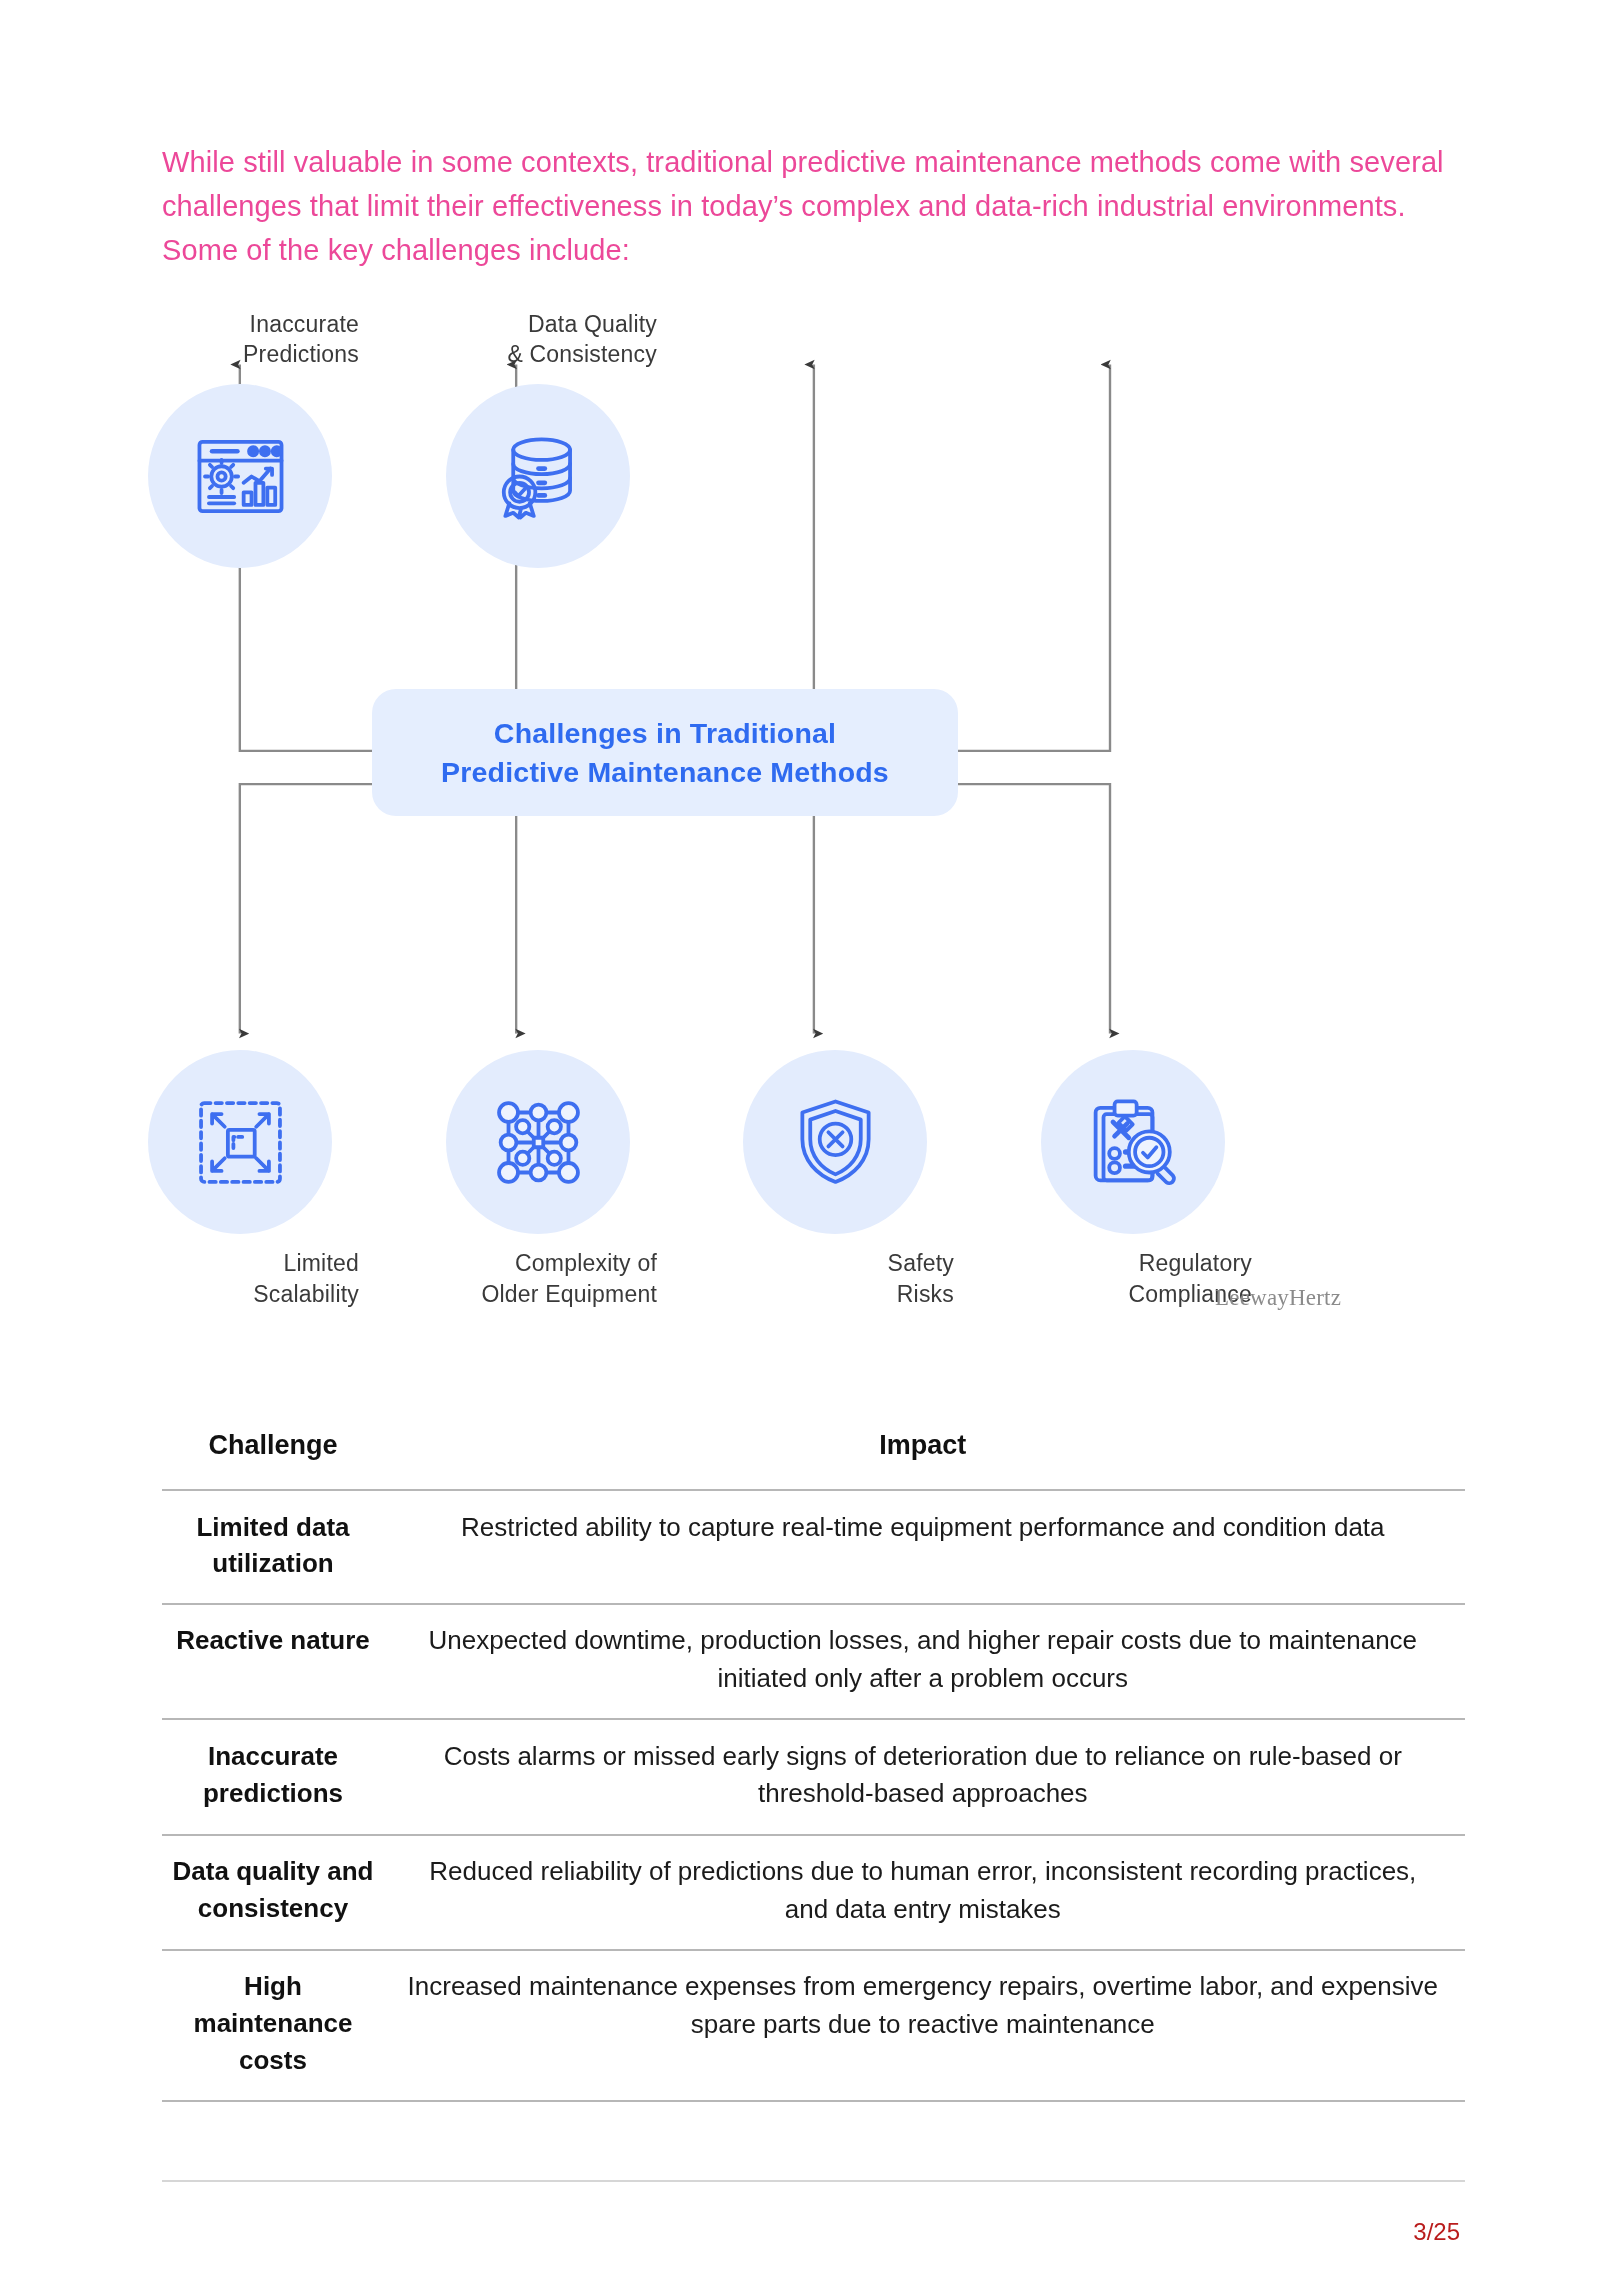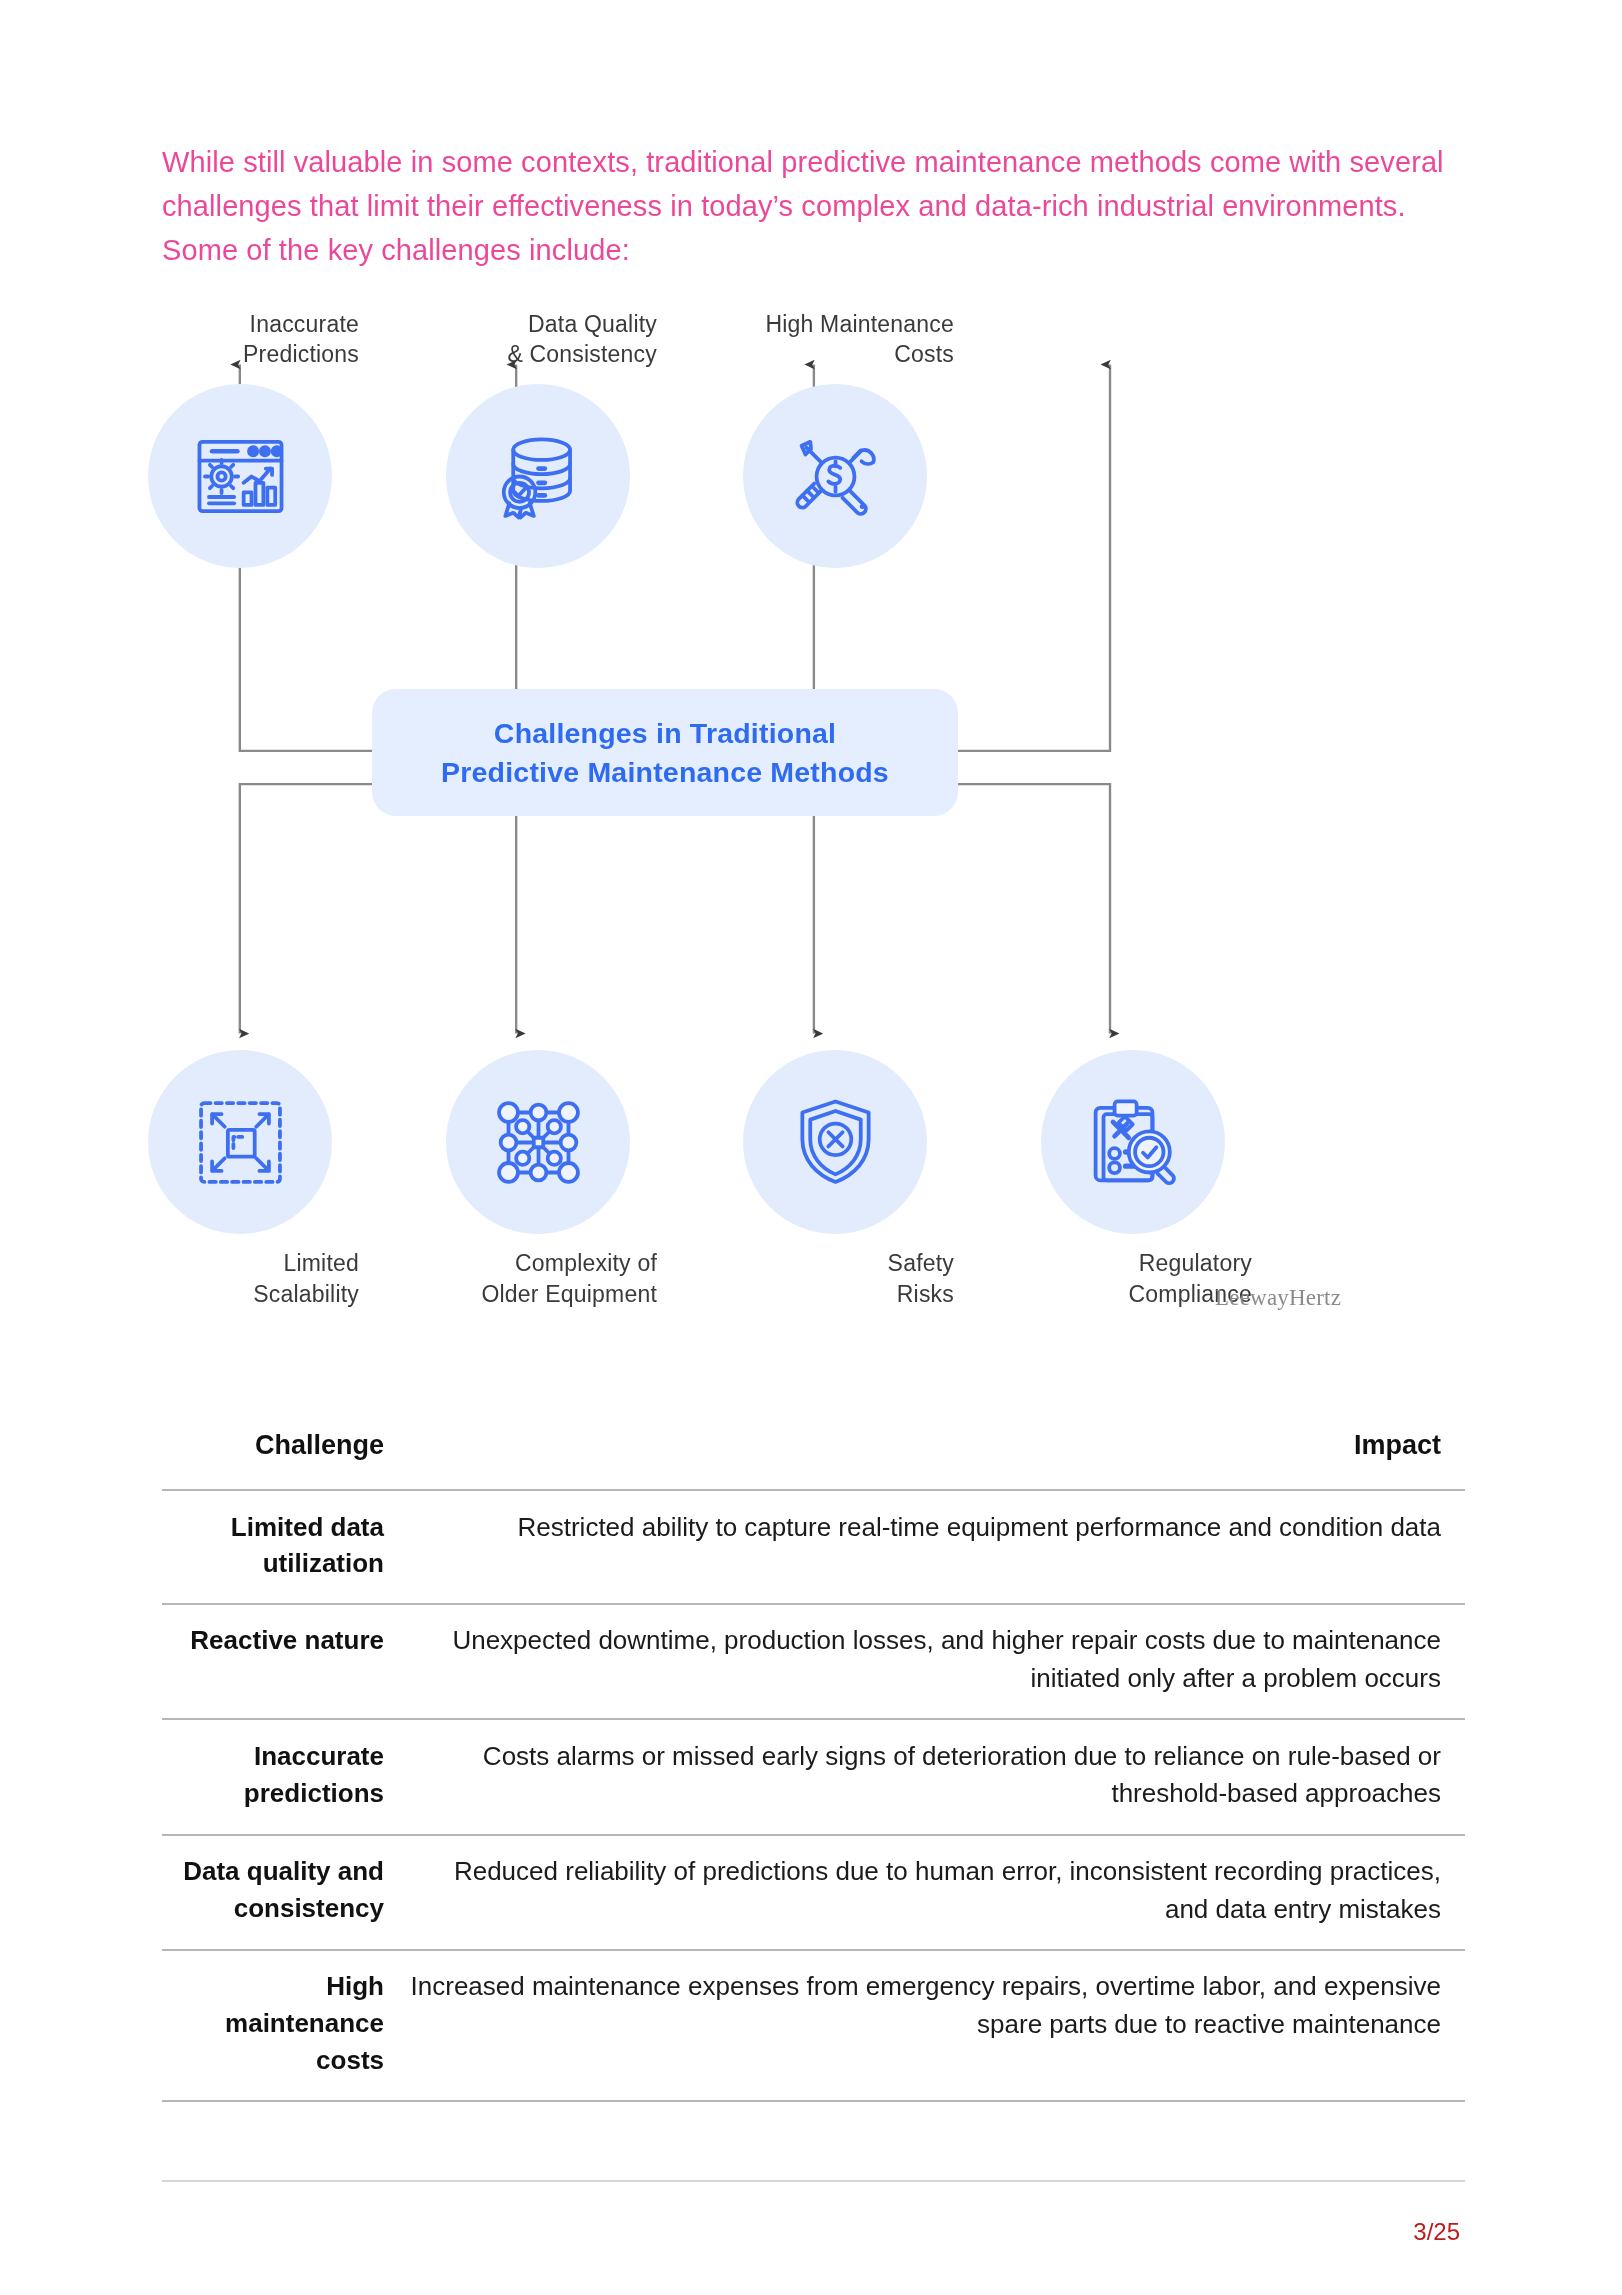--- a/index.html
+++ b/index.html
@@ -115,21 +115,21 @@
     top: 1418px;
     width: 1303px;
   }
   table.impact-table {
     width: 100%;
     border-collapse: collapse;
     font-size: 26px;
   }
   table.impact-table th,
   table.impact-table td {
-    text-align: right;
+    text-align: center;
     vertical-align: top;
     padding: 17.4px 0 20.6px 0;
   }
   table.impact-table th {
     font-weight: bold;
     font-size: 27px;
     padding-top: 8px;
     padding-bottom: 24px;
     color: #111;
   }
@@ -246,44 +246,20 @@
           <line x1="32" y1="36" x2="36" y2="36" stroke-width="3"></line>
           <line x1="32" y1="44" x2="36" y2="44" stroke-width="3"></line>
           <circle cx="20" cy="42" r="10"></circle>
           <circle cx="20" cy="42" r="6"></circle>
           <path d="M17 42l2.2 2.4L23.6 39.6"></path>
           <path d="M13.5 49l-2.5 8 5-2 3.5 3 1.5-6M26.5 49l2.5 8-5-2-3.5 3"></path>
         </svg>
       </div>
     </div>
 
-    <div class="node node-top" style="left:554px; top:-8px;">
-      <div class="node-label">High Maintenance
-Costs</div>
-      <div class="node-circle">
-        <svg width="101" height="101" viewBox="0 0 64 64" fill="none" stroke="#3e6ff0" stroke-width="2.4" stroke-linecap="round" stroke-linejoin="round">
-          <circle cx="32" cy="32" r="12"></circle>
-          <path d="M35 26.5c-1-1-2.2-1.4-3.6-1.4-2 0-3.4 1.1-3.4 2.7 0 3.8 7 2.2 7 6 0 1.7-1.6 2.9-3.6 2.9-1.6 0-2.9-.5-3.9-1.6"></path>
-          <line x1="32" y1="22.5" x2="32" y2="25.5"></line>
-          <line x1="32" y1="38.5" x2="32" y2="41.5"></line>
-
-          <path d="M41 23l7.5-7.5a6 6 0 017.5 7.5 6 6 0 01-7.5-.6"></path>
-          <path d="M48 15.5l-4.5 4.5"></path>
-
-          <path d="M41 41l9.5 9.5a3.2 3.2 0 01-4.5 4.5L36.5 45.5"></path>
-          <circle cx="49" cy="51" r="1.6" fill="#3e6ff0" stroke="none"></circle>
-
-          <path d="M23 23L13.5 13.5"></path>
-          <path d="M16 10l-5.5 2.5 2.5 5.5 3.5-3.5z"></path>
-
-          <path d="M23 41l-10 10a3.2 3.2 0 01-4.5-4.5L18.5 36.5"></path>
-          <path d="M11 44l4 4M14 41l4 4M17 38l4 4"></path>
-        </svg>
-      </div>
-    </div>
 
 
     <div class="center-box">
       <div class="center-box-text">Challenges in Traditional
 Predictive Maintenance Methods</div>
     </div>
 
     <div class="node node-bottom" style="left:-41px; top:733px;">
       <div class="node-circle">
         <svg width="101" height="101" viewBox="0 0 64 64" fill="none" stroke="#3e6ff0" stroke-width="2.4" stroke-linecap="round" stroke-linejoin="round">

